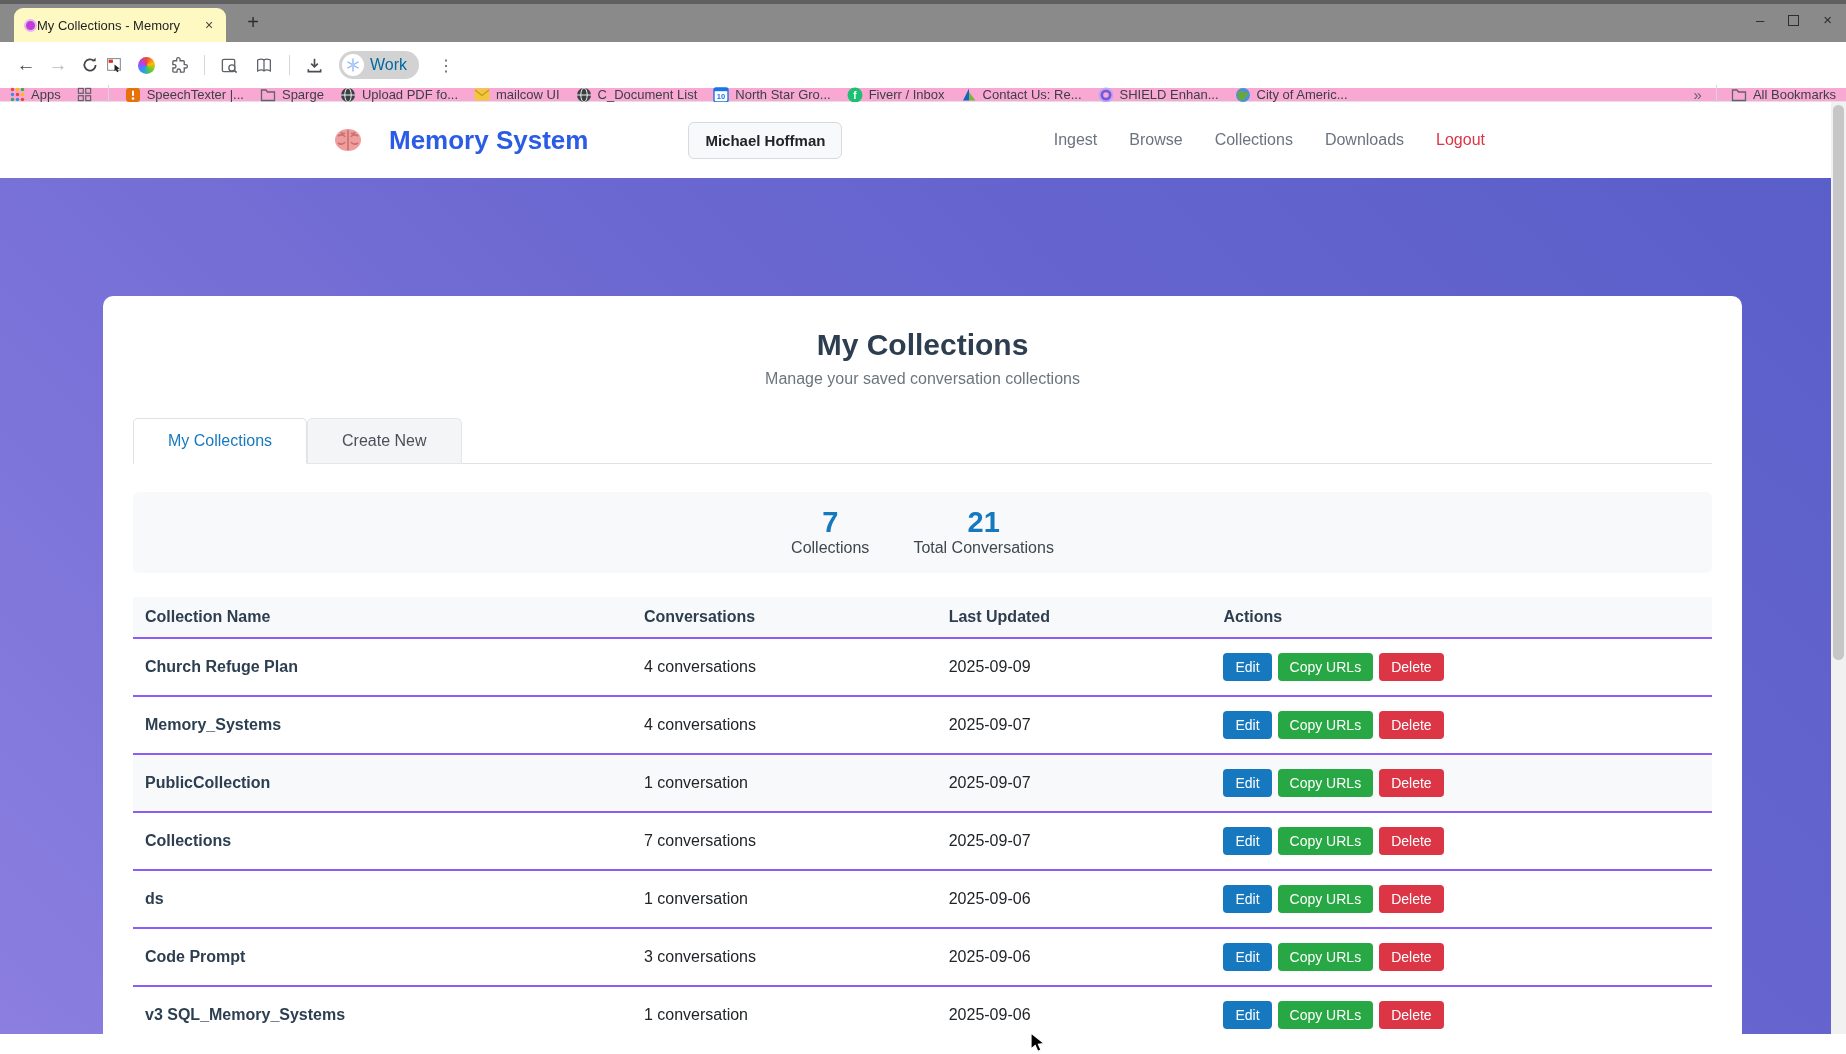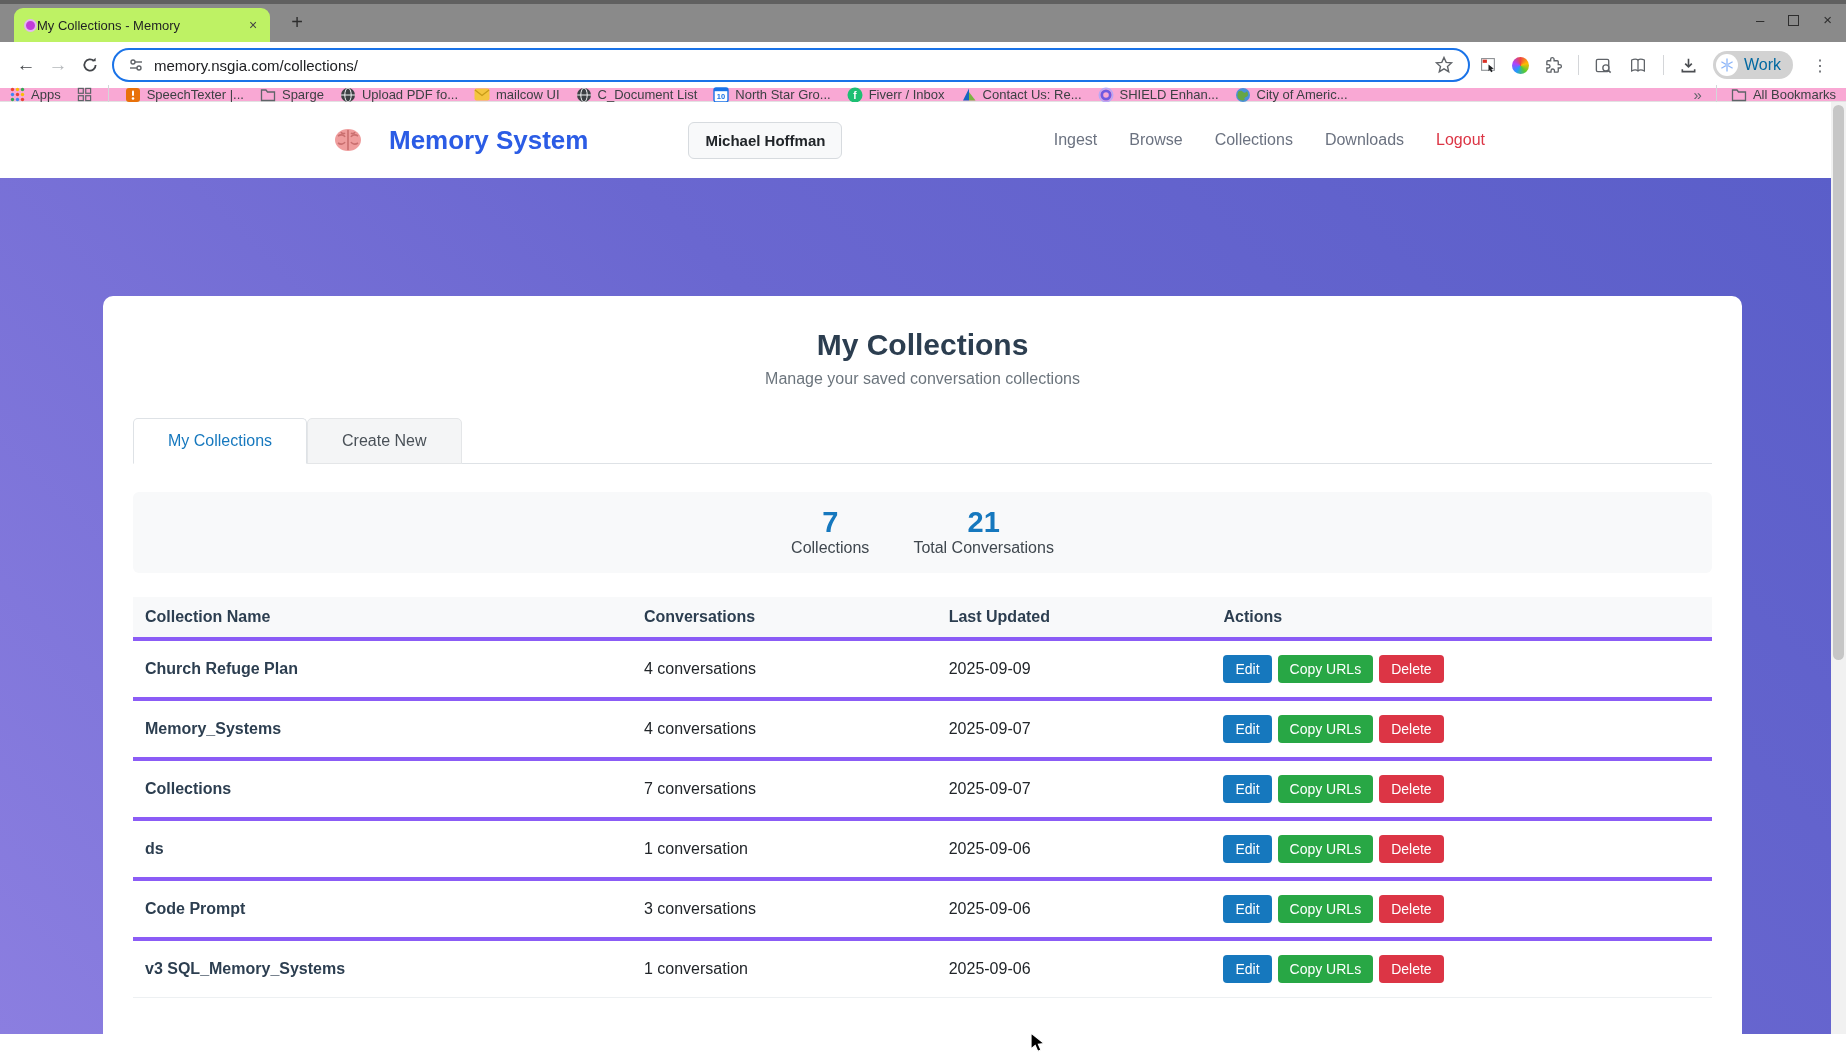--- a/index.html
+++ b/index.html
@@ -1,21 +1,21 @@
 <!DOCTYPE html>
 <html><head>
 <meta charset="utf-8">
 <style>
   * { box-sizing: border-box; margin: 0; padding: 0; }
   html,body { width:1846px; height:1054px; overflow:hidden; }
   body { font-family:"Liberation Sans", sans-serif; background:#fff; position:relative; }
 
   
   .tabstrip { height:42px; background:#8a8a8a; border-top:4px solid #606060; display:flex; align-items:flex-end; position:relative; }
-  .tab { width:256px; height:34px; background:#bef264; border-radius:9px 9px 0 0; margin-left:14px; display:flex; align-items:center; padding:0 8px 0 10px; gap:0; }
+  .tab { width:212px; height:34px; background:#fef9c3; border-radius:9px 9px 0 0; margin-left:14px; display:flex; align-items:center; padding:0 8px 0 10px; gap:0; }
   .tab-favicon { width:13px; height:13px; border-radius:50%; background:#c13bd9; border:2px solid #e4b6f0; flex:none; }
   .tab-title { font-size:13px; color:#1f2023; white-space:nowrap; overflow:hidden; flex:1; }
   .tab-close { font-size:14px; color:#444; flex:none; width:18px; text-align:center; cursor:default; }
   .newtab { font-size:20px; color:#2d2d2d; margin:0 0 6px 14px; width:26px; height:26px; line-height:24px; text-align:center; }
   .wincontrols { position:absolute; right:14px; top:8px; display:flex; gap:24px; align-items:center; }
   .wc { color:#2e2e2e; font-size:15px; line-height:16px; }
   .wc-max { width:11px; height:11px; border:1.5px solid #2e2e2e; display:inline-block; }
 
   .toolbar { height:46px; background:#fff; display:flex; align-items:center; padding:0 10px; }
   .navbtn { font-size:19px; color:#424549; width:32px; text-align:center; }
@@ -54,21 +54,21 @@
   .tab-item { padding:13px 34px; font-size:16px; border:1px solid transparent; border-radius:5px 5px 0 0; margin-bottom:-1px; }
   .tab-item.active { color:#1678be; background:#fff; border-color:#dee2e6 #dee2e6 #fff #dee2e6; }
   .tab-item.inactive { color:#495057; background:#f4f5f6; border-color:#e4e6e8; }
 
   .stats { margin-top:28px; background:#f8f9fa; border-radius:6px; padding:14px 0 16px; display:flex; justify-content:center; gap:44px; text-align:center; }
   .stat-value { font-size:29px; font-weight:bold; color:#1678be; line-height:1.15; }
   .stat-label { font-size:16px; color:#3f474e; }
 
   table { width:100%; border-collapse:collapse; margin-top:24px; font-size:16px; }
   thead th { background:#f8f9fa; text-align:left; font-weight:bold; color:#2c3e50; padding:11px 12px; }
-  tbody td { padding:14px 12px; border-top:4px solid #8b5cf6; color:#212529; vertical-align:middle; }
+  tbody td { padding:14px 12px; border-top:2px solid #8b5cf6; color:#212529; vertical-align:middle; }
   tbody tr:last-child td { border-bottom:1px solid #edf0f2; }
   tr.hl td { background:#f8f9fa; }
   .cname { font-weight:bold; color:#2c3e50; }
   .btn { border:none; border-radius:4px; color:#fff; font-size:14px; padding:6px 12px; margin-right:6px; font-family:inherit; }
   .btn-edit { background:#1678be; }
   .btn-copy { background:#28a745; }
   .btn-del  { background:#dc3545; }
 
   .scrollbar { position:absolute; right:0; top:0; bottom:0; width:15px; background:#f1f1f1; }
   .scroll-thumb { position:absolute; left:2px; right:2px; top:3px; height:555px; background:#c6c6c6; border-radius:6px; }
@@ -95,36 +95,20 @@
 
 <div class="toolbar">
   <span class="navbtn">←</span>
   <span class="navbtn disabled">→</span>
   <span class="navbtn">
     <svg class="ic" width="18" height="18" viewBox="0 0 16 16" style="margin:0 auto">
         <path d="M13 8a5 5 0 1 1-1.5-3.6" fill="none" stroke="#424549" stroke-width="1.6"></path>
         <path d="M13 1.5v3.2h-3.2z" fill="#424549"></path>
       </svg>
   </span>
-  <div class="omnibox">
-    <span>
-      <svg class="ic" width="16" height="16" viewBox="0 0 16 16">
-          <circle cx="5" cy="5" r="2" fill="none" stroke="#5f6368" stroke-width="1.4"></circle>
-          <line x1="7" y1="5" x2="14" y2="5" stroke="#5f6368" stroke-width="1.4"></line>
-          <circle cx="11" cy="11" r="2" fill="none" stroke="#5f6368" stroke-width="1.4"></circle>
-          <line x1="2" y1="11" x2="9" y2="11" stroke="#5f6368" stroke-width="1.4"></line>
-        </svg>
-    </span>
-    <span class="url">memory.nsgia.com/collections/</span>
-    <span>
-      <svg class="ic" width="20" height="20" viewBox="0 0 20 20">
-          <path d="M10 2.5l2.2 4.9 5.3.5-4 3.6 1.2 5.2-4.7-2.8-4.7 2.8 1.2-5.2-4-3.6 5.3-.5z" fill="none" stroke="#5f6368" stroke-width="1.4"></path>
-        </svg>
-    </span>
-  </div>
   <div class="tool-icons">
     <span>
       <svg class="ic" width="17" height="17" viewBox="0 0 16 16">
           <rect x="1.5" y="1.5" width="12" height="11" fill="#fff" stroke="#8a8d91"></rect>
           <rect x="2.5" y="2.5" width="4" height="3" fill="#d93025"></rect>
           <path d="M8 7l5 4-2.3.3 1.1 2.4-1.4.6-1.1-2.4L8 13.5z" fill="#202124"></path>
         </svg>
     </span>
     <span class="colorwheel"></span>
     <span>
@@ -359,20 +343,26 @@
             <td>4 conversations</td>
             <td>2025-09-09</td>
             <td><button class="btn btn-edit">Edit</button><button class="btn btn-copy">Copy URLs</button><button class="btn btn-del">Delete</button></td>
           </tr>
           <tr>
             <td class="cname">Memory_Systems</td>
             <td>4 conversations</td>
             <td>2025-09-07</td>
             <td><button class="btn btn-edit">Edit</button><button class="btn btn-copy">Copy URLs</button><button class="btn btn-del">Delete</button></td>
           </tr>
+          <tr class="hl">
+            <td class="cname">PublicCollection</td>
+            <td>1 conversation</td>
+            <td>2025-09-07</td>
+            <td><button class="btn btn-edit">Edit</button><button class="btn btn-copy">Copy URLs</button><button class="btn btn-del">Delete</button></td>
+          </tr>
           <tr>
             <td class="cname">Collections</td>
             <td>7 conversations</td>
             <td>2025-09-07</td>
             <td><button class="btn btn-edit">Edit</button><button class="btn btn-copy">Copy URLs</button><button class="btn btn-del">Delete</button></td>
           </tr>
           <tr>
             <td class="cname">ds</td>
             <td>1 conversation</td>
             <td>2025-09-06</td>

